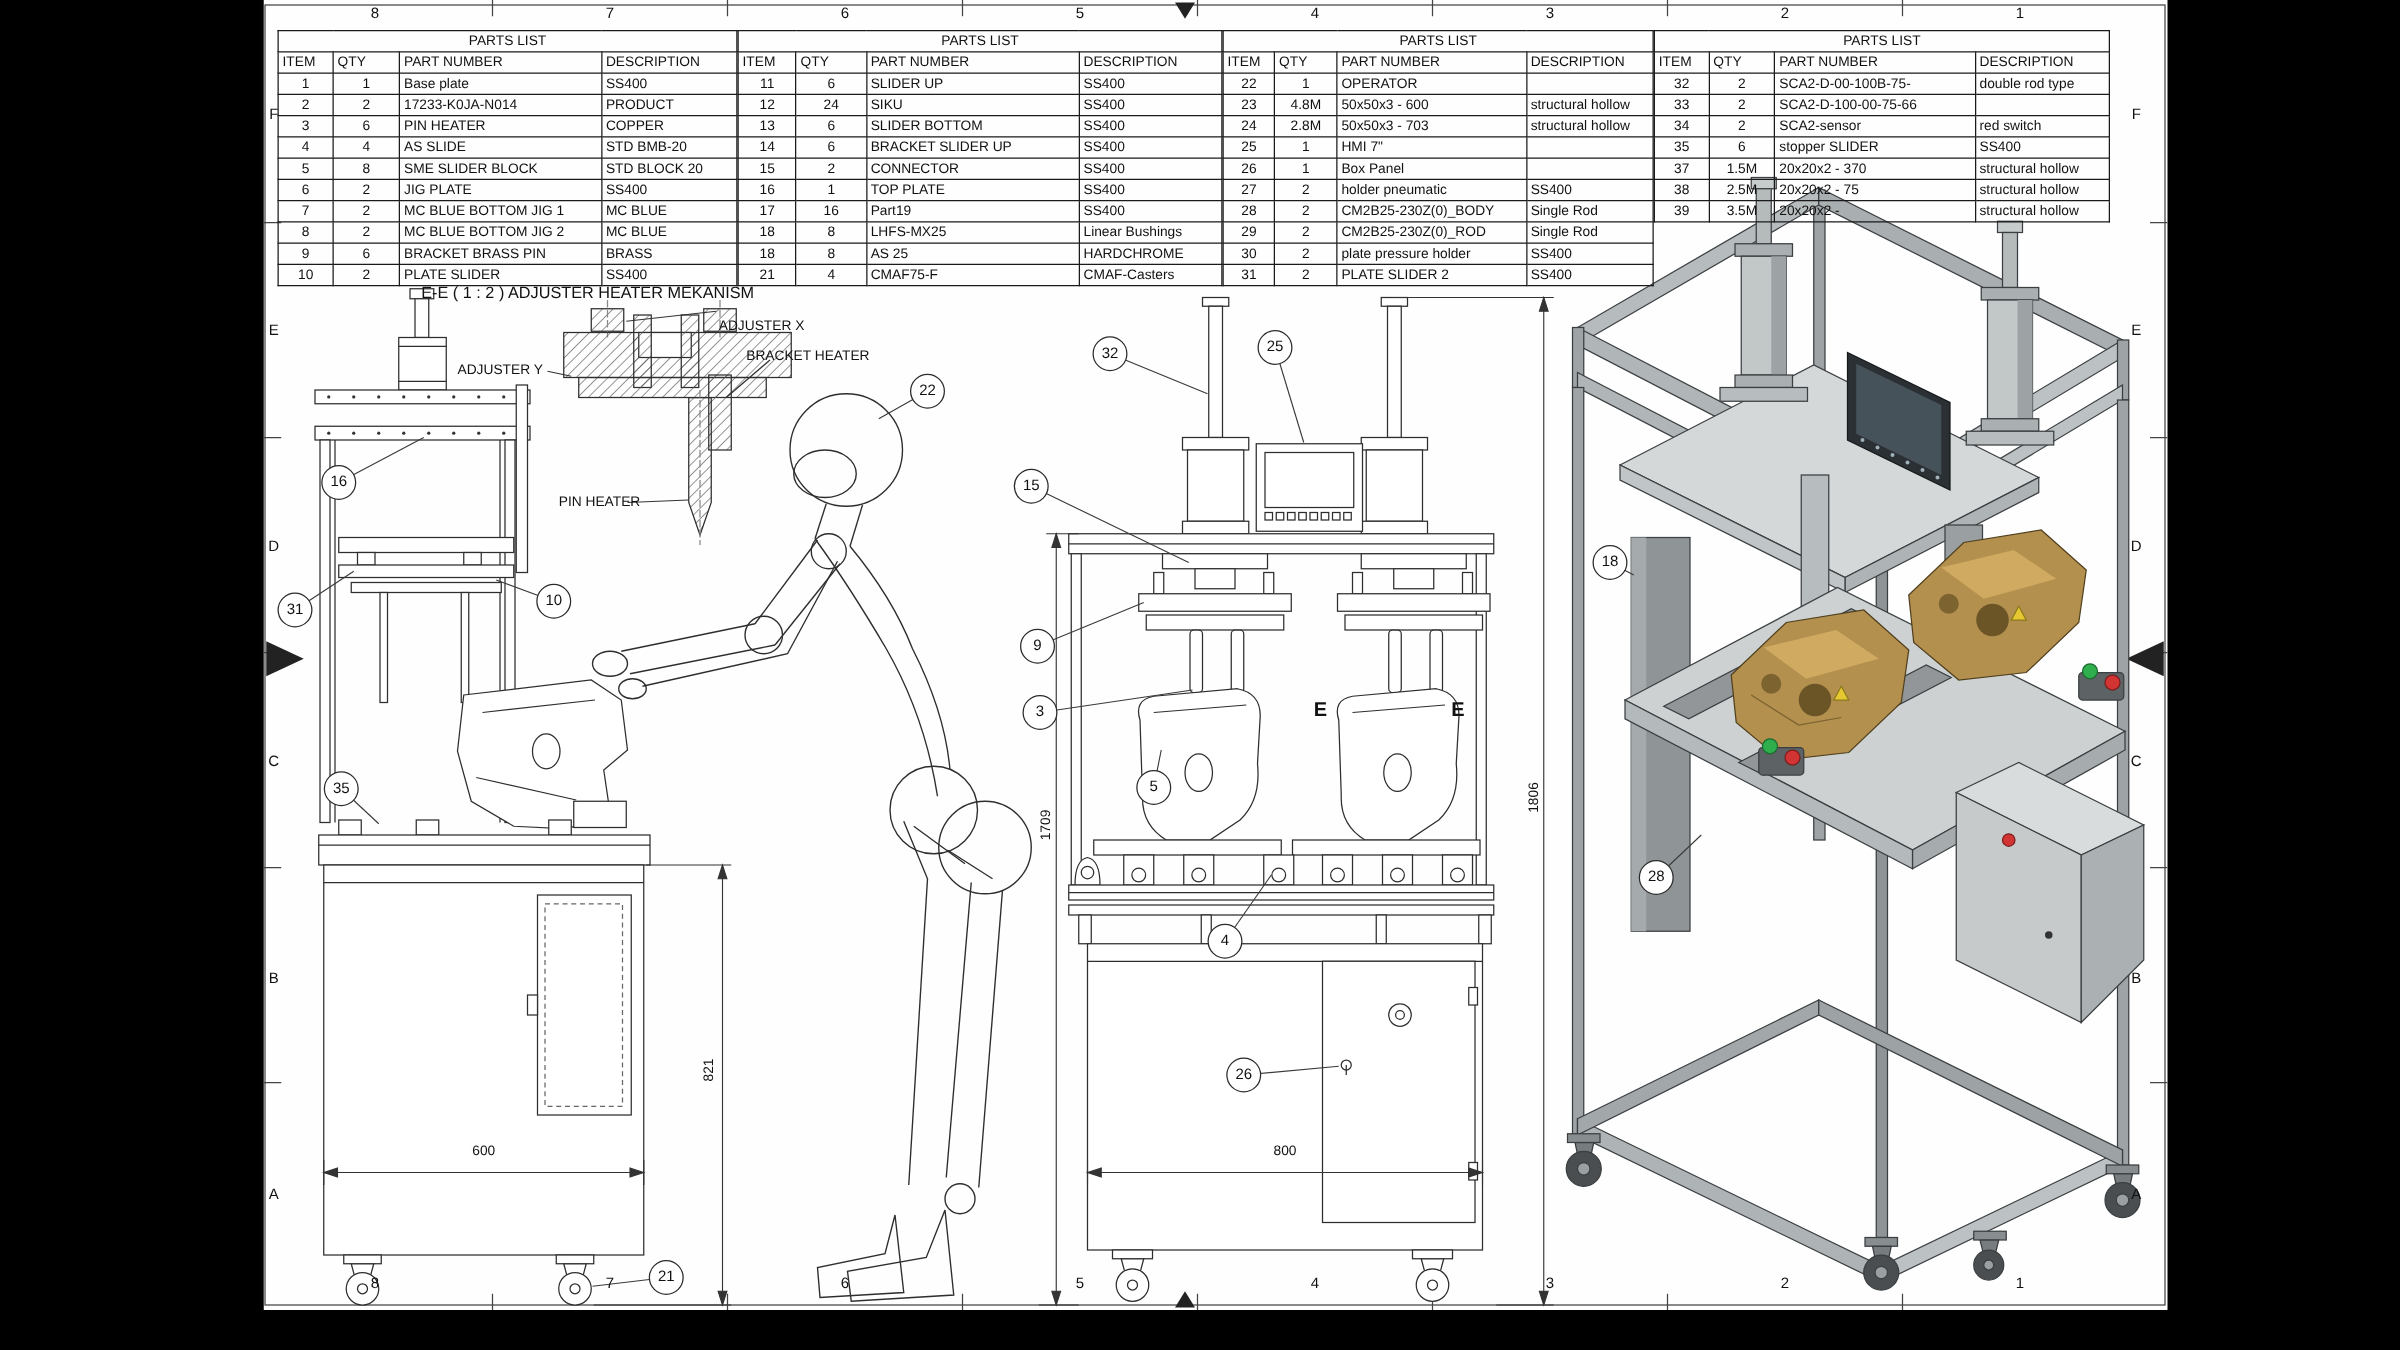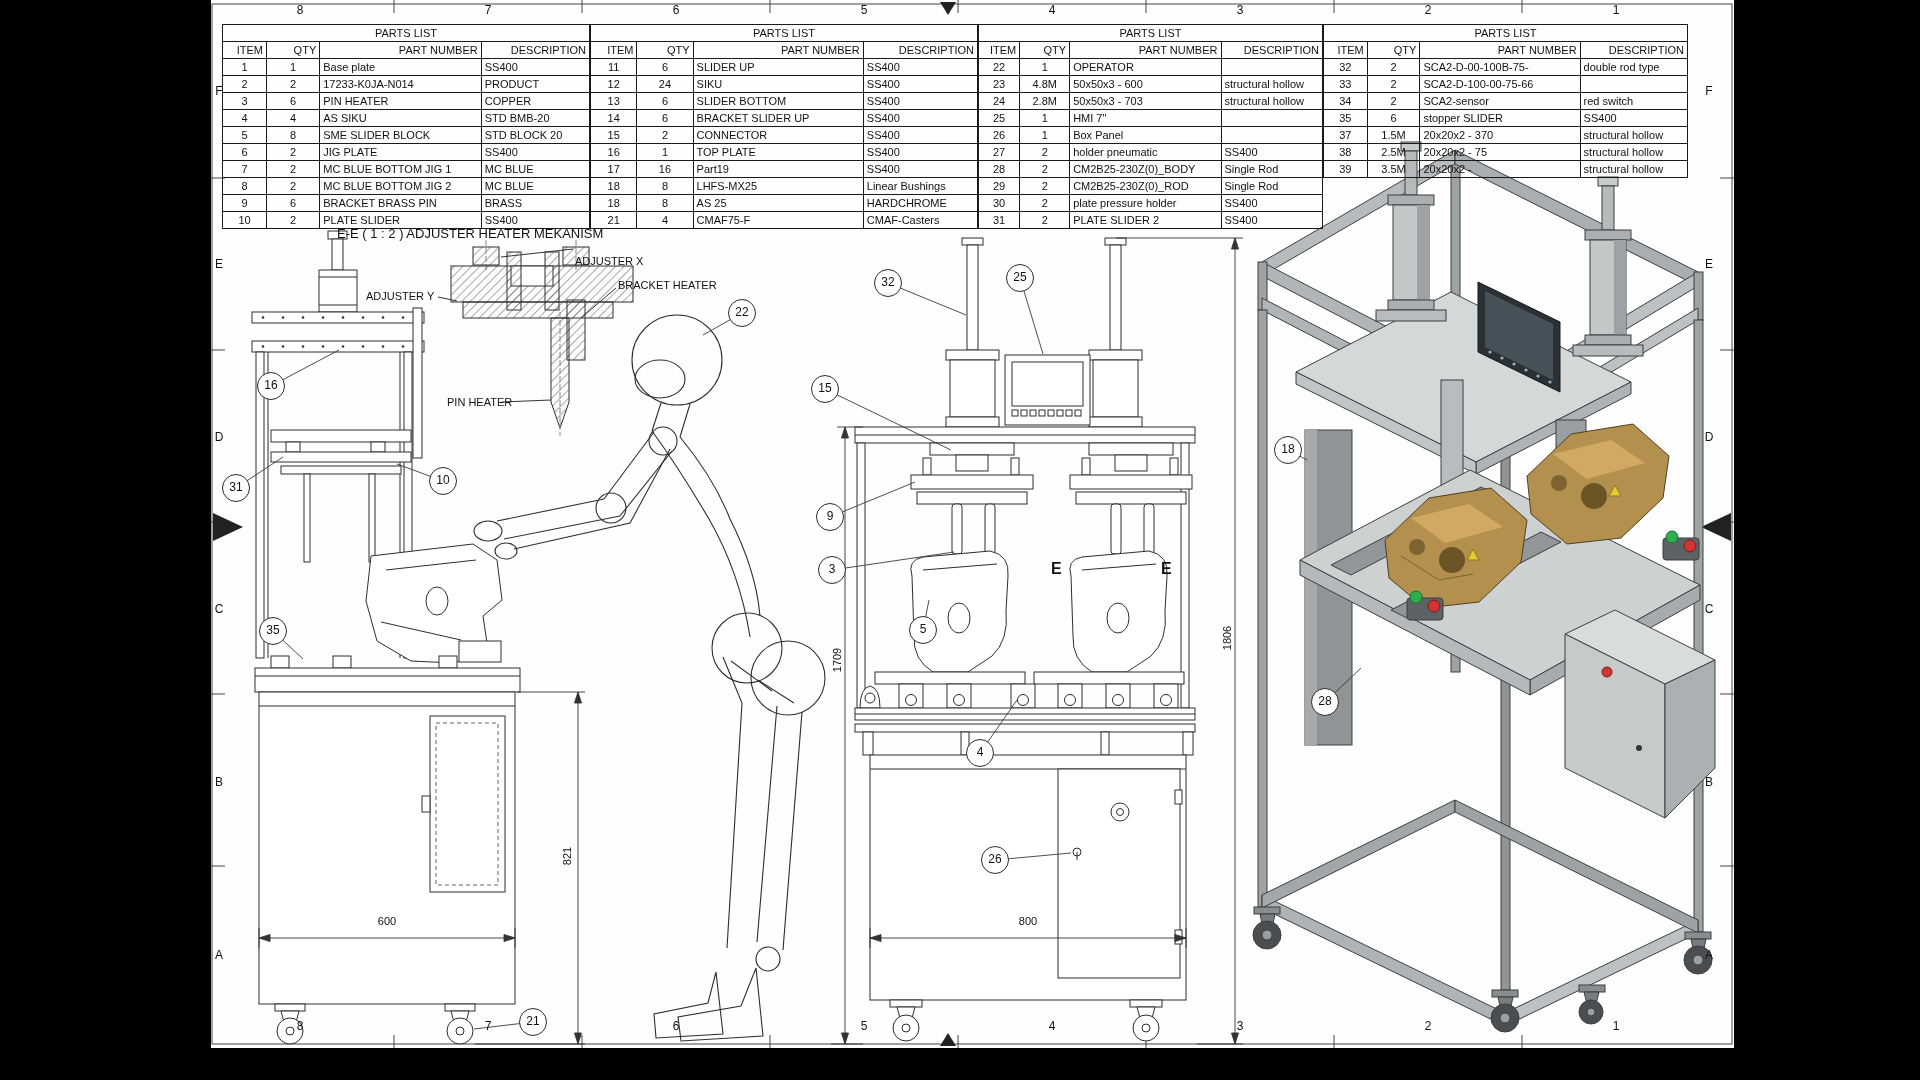--- a/index.html
+++ b/index.html
@@ -5,21 +5,21 @@
   html,body{margin:0;padding:0}
   body{width:1920px;height:1080px;background:#000;position:relative;overflow:hidden;
        font-family:"Liberation Sans",sans-serif;color:#111}
   #sheet{position:absolute;left:211px;top:0;width:1523px;height:1048px;background:#fefefe}
   #art{position:absolute;left:0;top:0}
   .plist{position:absolute;top:24px}
   .plist table{border-collapse:collapse;table-layout:fixed;width:100%}
   .plist td{border:1px solid #1a1a1a;font-size:11px;height:16px;padding:0 3px;
             white-space:nowrap;overflow:hidden;line-height:16px}
   .plist .title td{text-align:center}
-  .plist .cols td{text-align:right}
+  .plist .cols td{text-align:left}
   .td-c{text-align:center}
   .balloon{position:absolute;width:26px;height:26px;border:1.4px solid #2b2b2b;border-radius:50%;
            background:#fff;font-size:12px;line-height:24px;text-align:center;
            transform:translate(-50%,-50%);z-index:5}
   .dim{position:absolute;font-size:11px;transform:translate(-50%,-50%);white-space:nowrap;
        background:#fefefe;padding:0 2px;z-index:4}
   .dim.v{transform:translate(-50%,-50%) rotate(-90deg)}
   .zl,.zn{position:absolute;font-size:12px;width:20px;text-align:center}
   .dlabel{position:absolute;font-size:11px;white-space:nowrap;z-index:4}
   .slabel{position:absolute;font-size:16px;font-weight:bold;z-index:4}
@@ -443,21 +443,21 @@
           </tr>
           <tr>
             <td class="td-c">3</td>
             <td class="td-c">6</td>
             <td>PIN HEATER</td>
             <td>COPPER</td>
           </tr>
           <tr>
             <td class="td-c">4</td>
             <td class="td-c">4</td>
-            <td>AS SIKU</td>
+            <td>AS SLIDE</td>
             <td>STD BMB-20</td>
           </tr>
           <tr>
             <td class="td-c">5</td>
             <td class="td-c">8</td>
             <td>SME SLIDER BLOCK</td>
             <td>STD BLOCK 20</td>
           </tr>
           <tr>
             <td class="td-c">6</td>
@@ -761,17 +761,17 @@
     <div class="zn" style="left: 831px; top: 3px;">4</div>
     <div class="zn" style="left: 831px; top: 1019px;">4</div>
     <div class="zn" style="left: 1019px; top: 3px;">3</div>
     <div class="zn" style="left: 1019px; top: 1019px;">3</div>
     <div class="zn" style="left: 1207px; top: 3px;">2</div>
     <div class="zn" style="left: 1207px; top: 1019px;">2</div>
     <div class="zn" style="left: 1395px; top: 3px;">1</div>
     <div class="zn" style="left: 1395px; top: 1019px;">1</div>
     <div class="dlabel" style="left: 364px; top: 255px;">ADJUSTER X</div>
     <div class="dlabel" style="left: 155px; top: 290px;">ADJUSTER Y</div>
-    <div class="dlabel" style="left: 407px; top: 279px;">BRACKET HEATER</div>
+    <div class="dlabel" style="left: 386px; top: 279px;">BRACKET HEATER</div>
     <div class="dlabel" style="left: 236px; top: 396px;">PIN HEATER</div>
     <div class="slabel" style="left: 840px; top: 560px;">E</div>
     <div class="slabel" style="left: 950px; top: 560px;">E</div>
   </div>
 
 </body></html>

